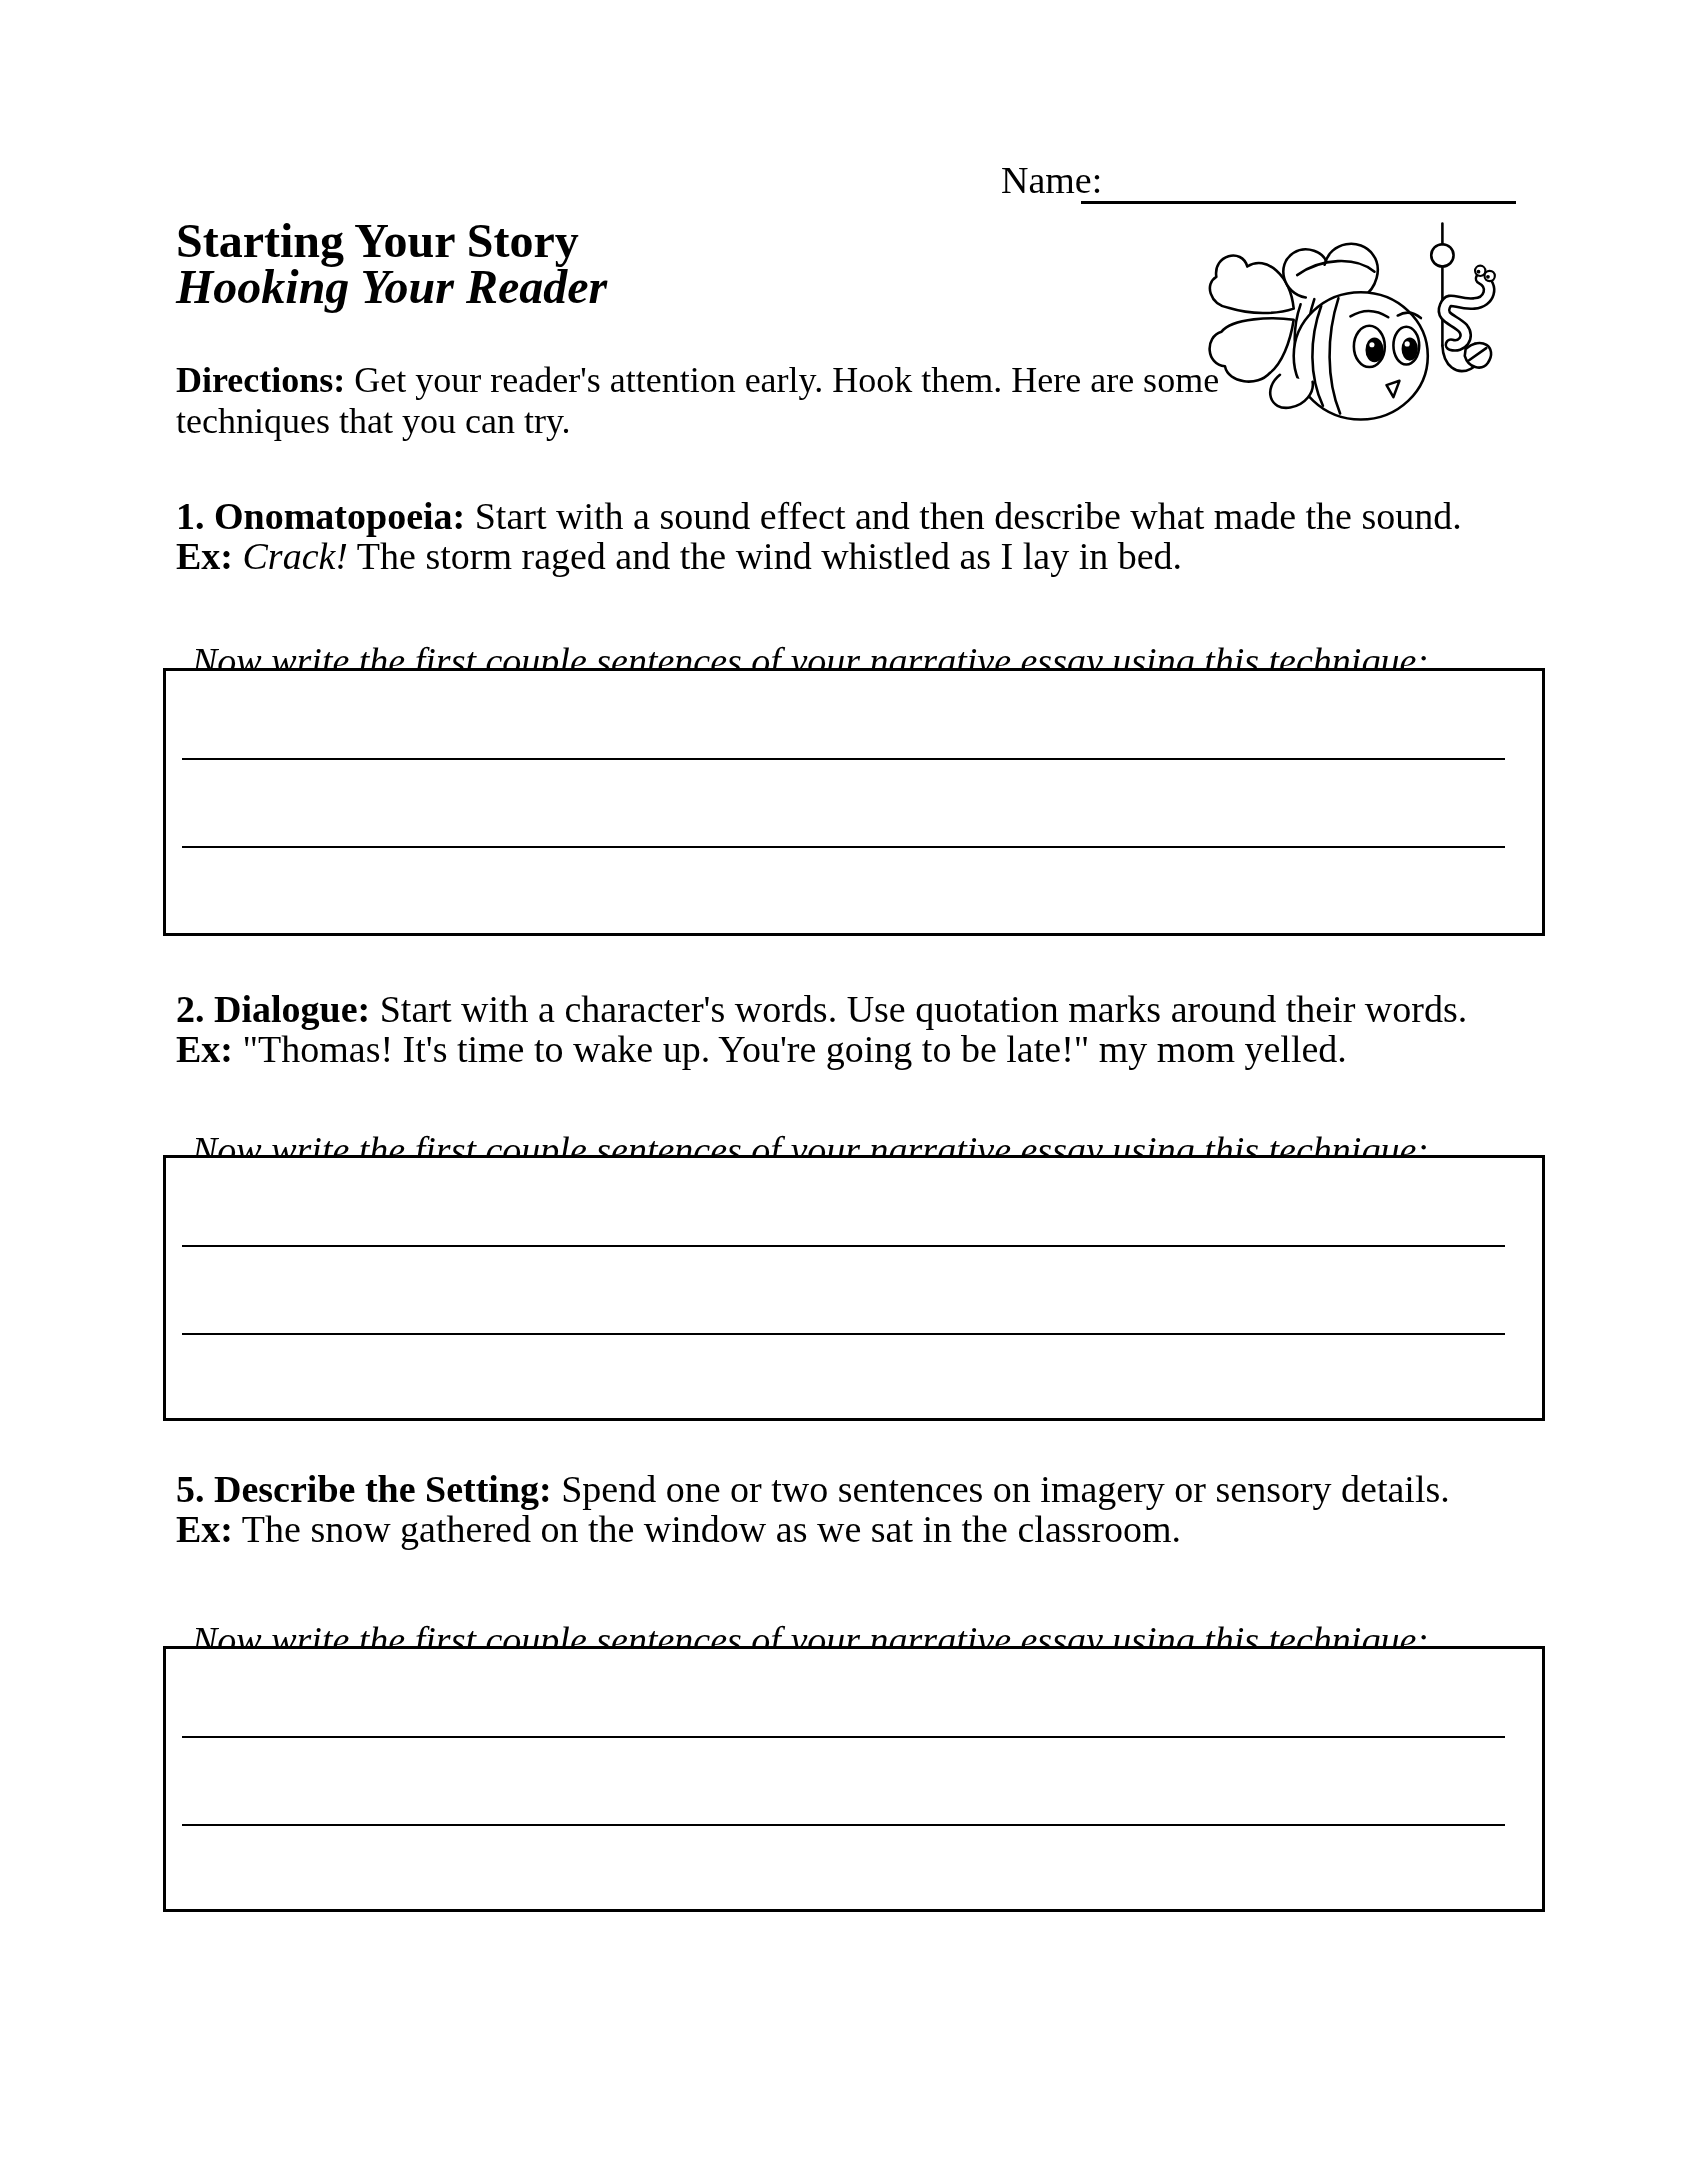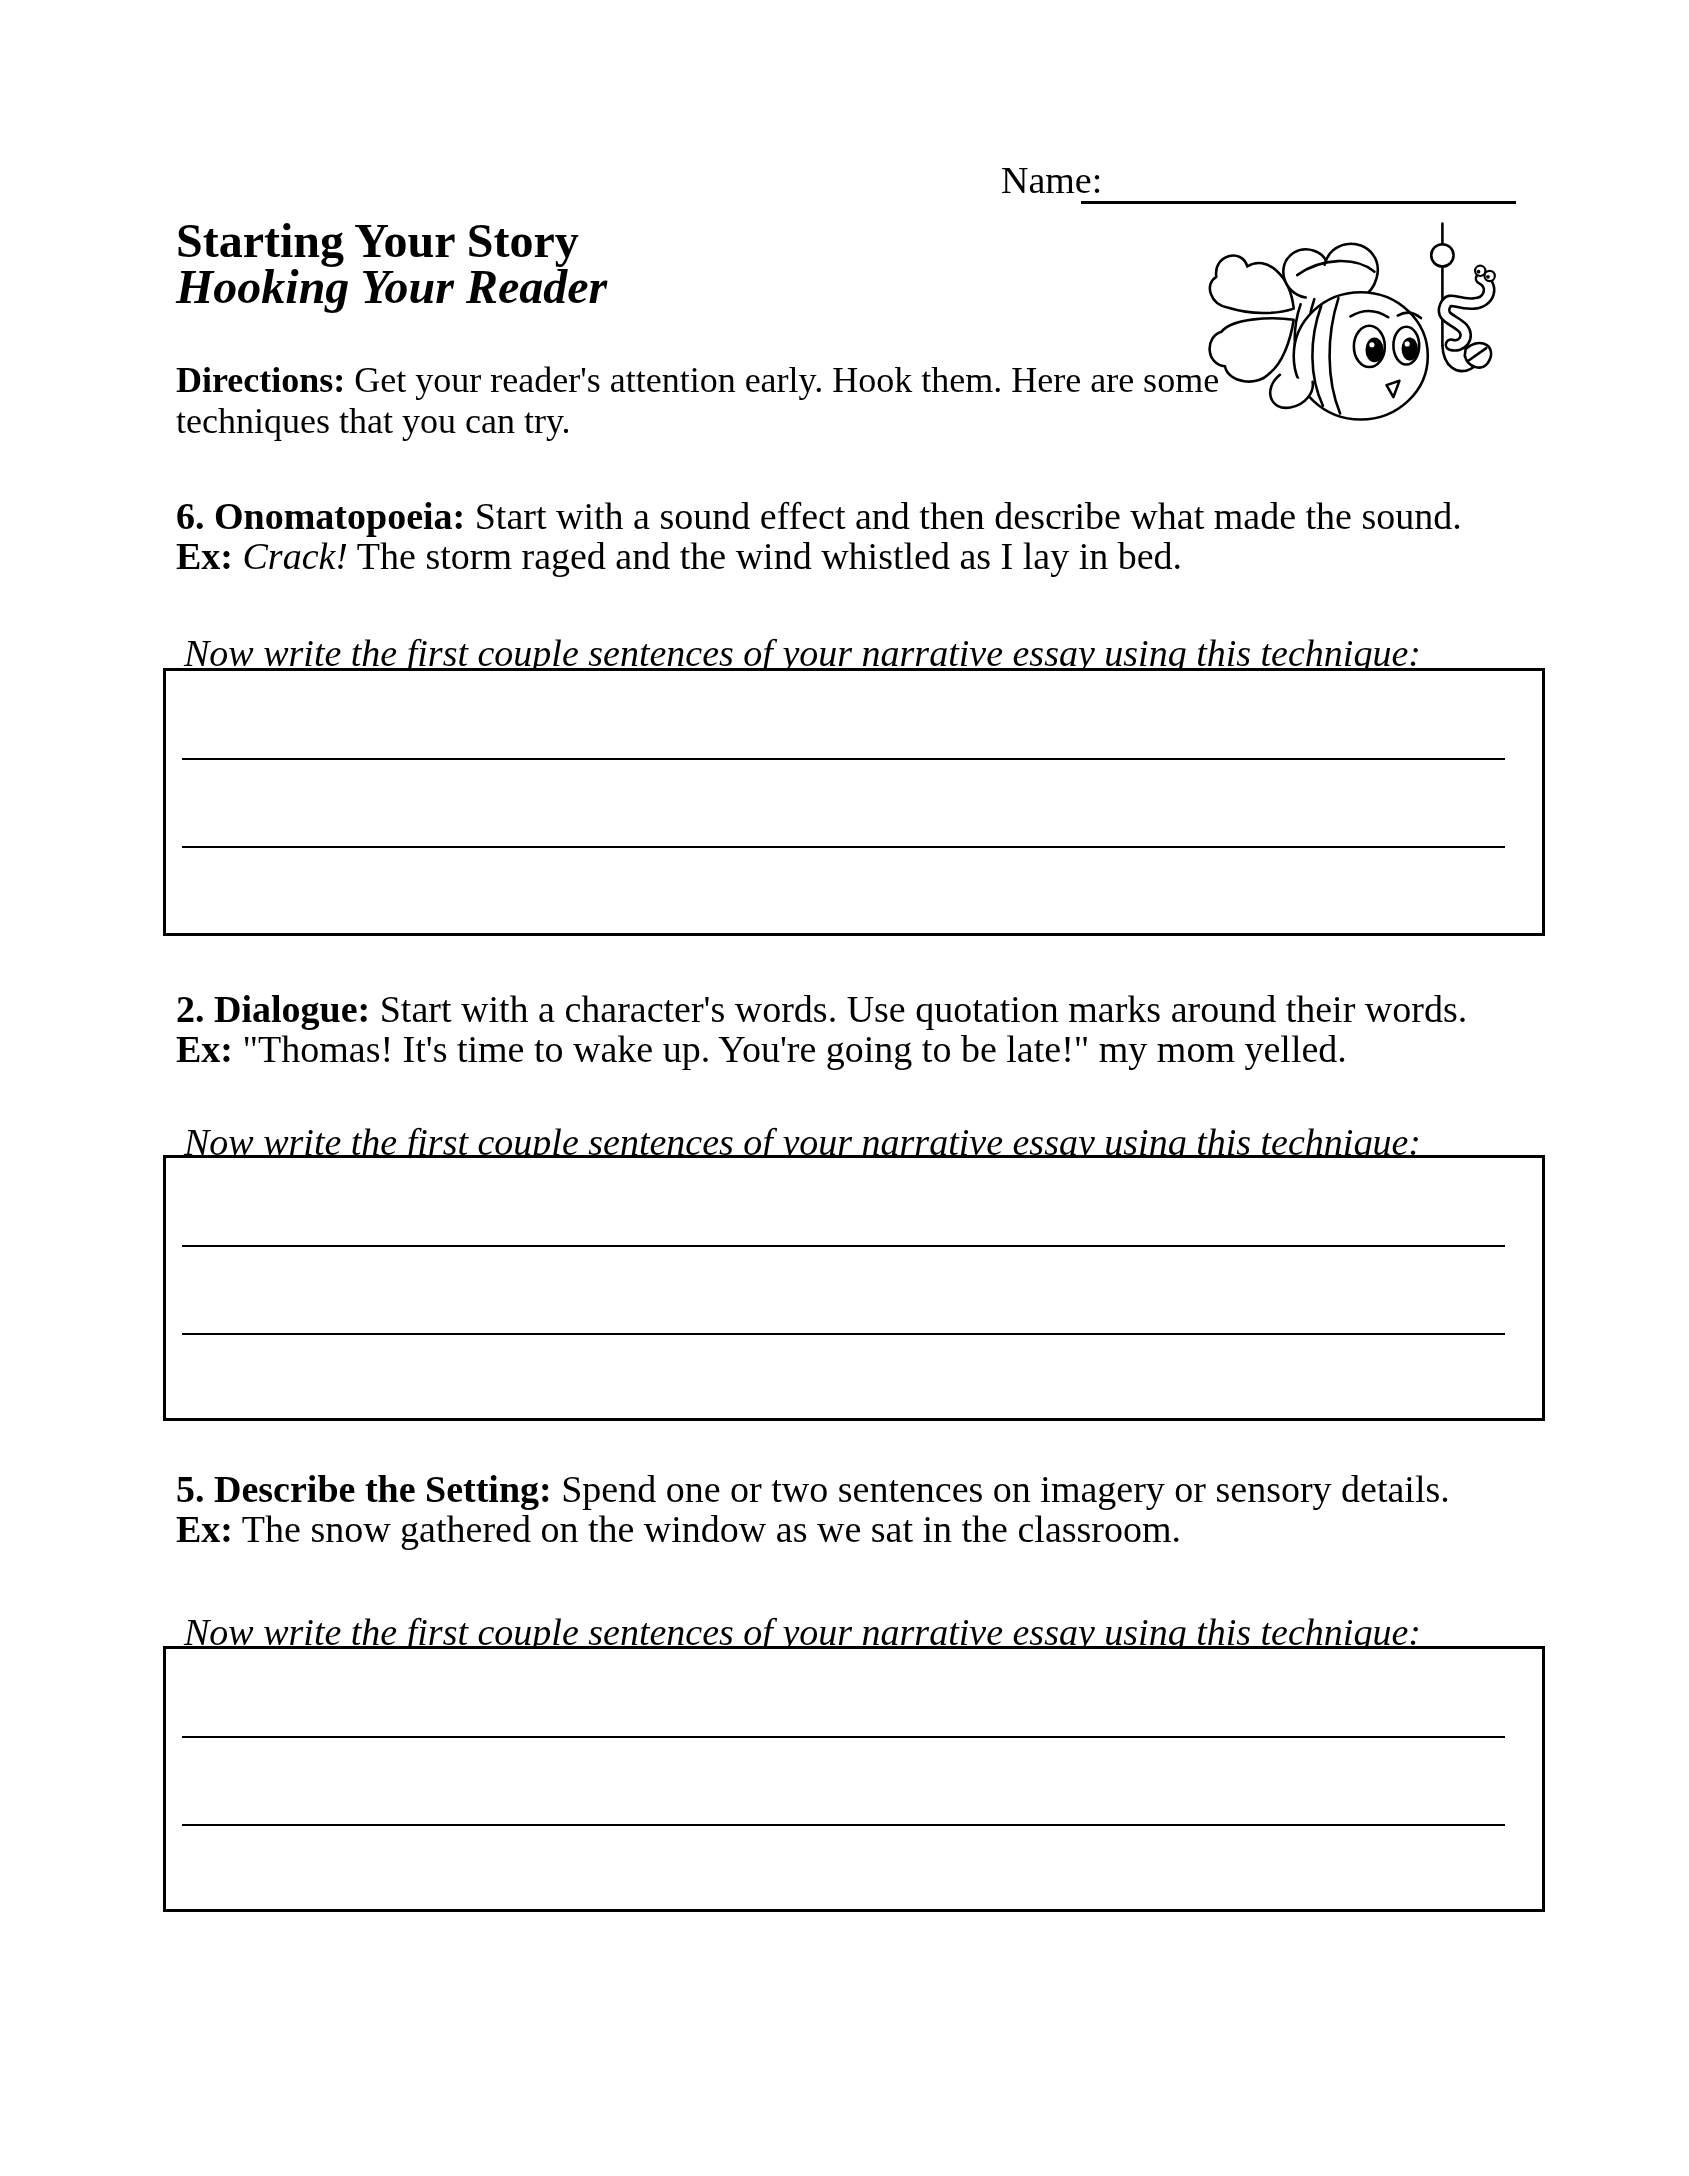--- a/index.html
+++ b/index.html
@@ -40,21 +40,21 @@
   .illustration{
     position:absolute;left:1194px;top:220px;
     width:361px;height:234px;
   }
 
   .sec{
     position:absolute;left:176px;margin:0;
     font-size:38px;line-height:40px;white-space:nowrap;
   }
   .prompt{
-    position:absolute;left:176px;margin:8px;
+    position:absolute;left:176px;margin:16px;
     font-size:38px;line-height:40px;font-style:italic;white-space:nowrap;
   }
   .answer-box{
     position:absolute;left:163px;width:1382px;
     border:3.4px solid #000;box-sizing:border-box;background:#fff;
   }
   .wline{
     position:absolute;left:16.3px;right:37px;height:0;
     border-top:2.6px solid #000;
   }
@@ -113,21 +113,21 @@
     </g>
 
     <path d="M334,68 C350,76 344,96 326,97 C306,99 297,87 292,100 C286,114 304,116 313,126 C321,136 312,149 299,145" fill="none" stroke="#000" stroke-width="15" stroke-linecap="round"></path>
     <path d="M334,68 C350,76 344,96 326,97 C306,99 297,87 292,100 C286,114 304,116 313,126 C321,136 312,149 299,145" fill="none" stroke="#fff" stroke-width="9" stroke-linecap="round"></path>
     <circle cx="333" cy="59" r="6" fill="#fff" stroke="#000" stroke-width="2.5"></circle>
     <circle cx="344" cy="65" r="6" fill="#fff" stroke="#000" stroke-width="2.5"></circle>
     <circle cx="331" cy="60" r="2.2" fill="#000"></circle>
     <circle cx="342" cy="66" r="2.2" fill="#000"></circle>
   </svg>
 
-  <p class="sec" style="top:496px"><span class="b">6. Onomatopoeia:</span><span> Start with a sound effect and then describe what made the sound.</span><br><span class="b">Ex:</span><span class="i"> Crack!</span><span> The storm raged and the wind whistled as I lay in bed.</span></p>
+  <p class="sec" style="top:496px"><span class="b">1. Onomatopoeia:</span><span> Start with a sound effect and then describe what made the sound.</span><br><span class="b">Ex:</span><span class="i"> Crack!</span><span> The storm raged and the wind whistled as I lay in bed.</span></p>
   <p class="prompt" style="top:625px">Now write the first couple sentences of your narrative essay using this technique:</p>
   <div class="answer-box" style="top:668px;height:268px">
     <div class="wline" style="top:87px"></div>
     <div class="wline" style="top:175px"></div>
   </div>
 
   <p class="sec" style="top:989px"><span class="b">2. Dialogue:</span><span> Start with a character's words. Use quotation marks around their words.</span><br><span class="b">Ex:</span><span class="i"></span><span> "Thomas! It's time to wake up. You're going to be late!" my mom yelled.</span></p>
   <p class="prompt" style="top:1114px">Now write the first couple sentences of your narrative essay using this technique:</p>
   <div class="answer-box" style="top:1155px;height:266px">
     <div class="wline" style="top:87px"></div>

